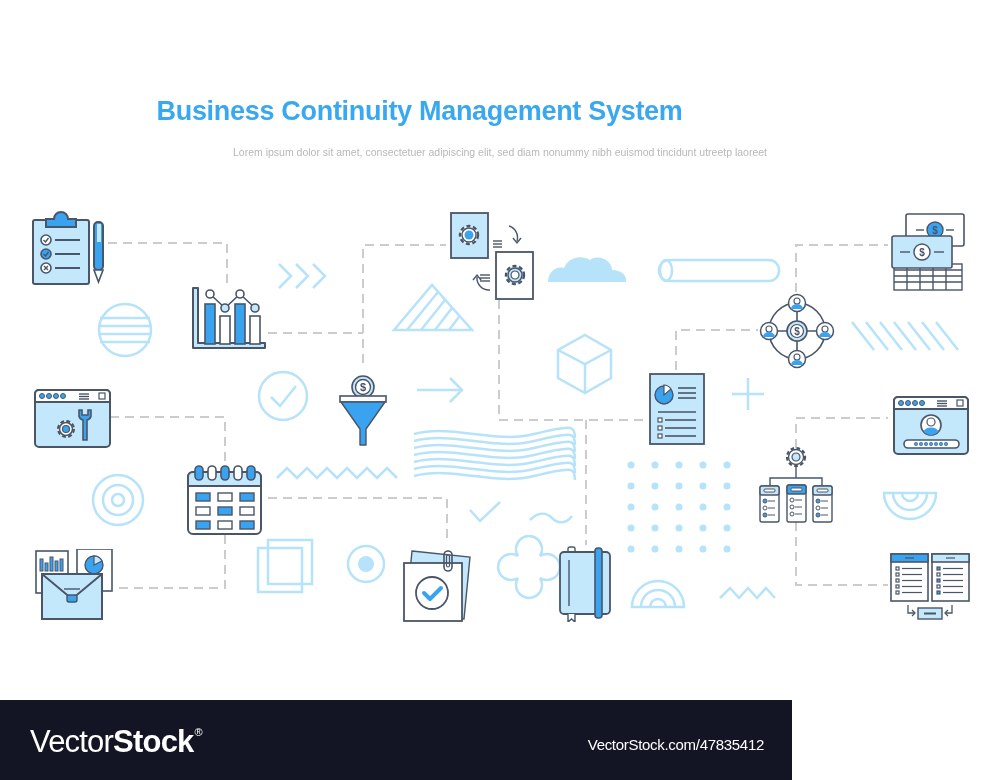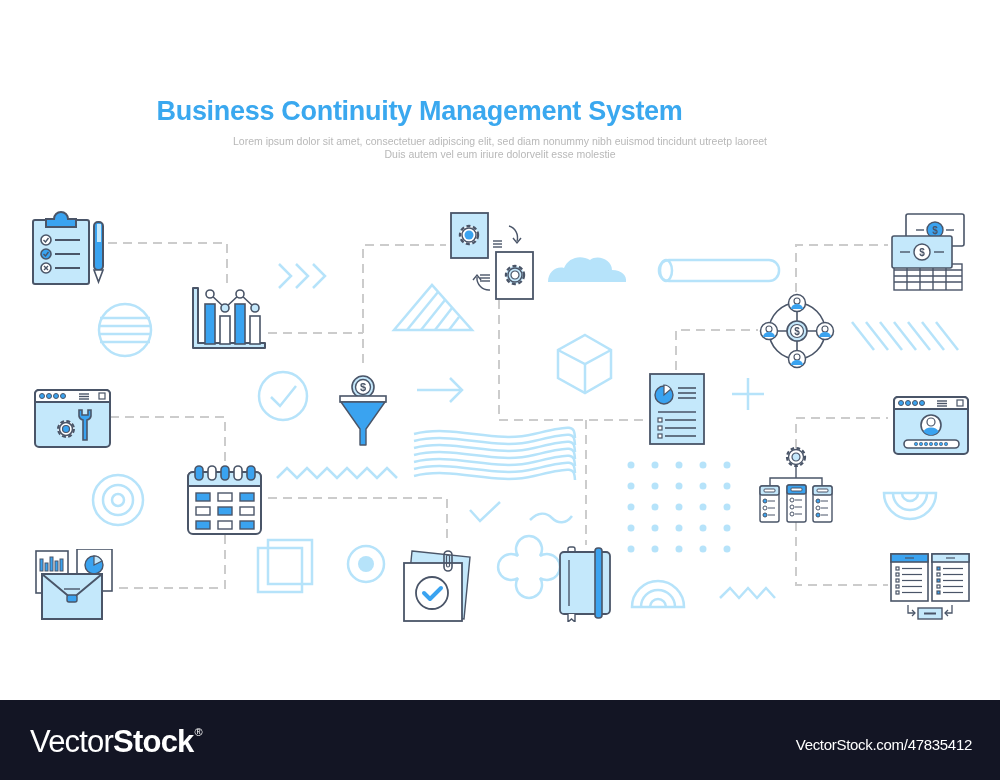--- a/index.html
+++ b/index.html
@@ -1,35 +1,34 @@
 <!DOCTYPE html>
 <html><head>
 <meta charset="utf-8">
 <style>
   html, body { margin:0; padding:0; }
   body { width:1000px; height:780px; position:relative; background:#ffffff; overflow:hidden; font-family:"Liberation Sans", sans-serif; }
   .title { position:absolute; left:0; top:96px; width:839px; text-align:center; font-family:"Liberation Sans", sans-serif; font-weight:bold; font-size:27px; color:#3aa8ef; letter-spacing:-0.3px; }
-  .subtitle { position:absolute; left:150px; top:135px; width:700px; text-align:center; font-family:"Liberation Sans", sans-serif; font-size:10.5px; line-height:13px; color:#b8b8b8; }
+  .subtitle { position:absolute; left:150px; top:146px; width:700px; text-align:center; font-family:"Liberation Sans", sans-serif; font-size:10.5px; line-height:13px; color:#b8b8b8; }
   .subtitle div { white-space:nowrap; }
   .canvas { position:absolute; left:0; top:0; width:1000px; height:700px; }
   .icon { position:absolute; }
-  .footer { position:absolute; left:0; top:700px; width:1000px; height:80px; background:#131524; }
+  .footer { position:absolute; left:0; top:700px; width:792px; height:80px; background:#131524; }
   .brand { position:absolute; left:30px; top:24px; color:#ffffff; font-family:"Liberation Sans", sans-serif; font-size:31px; letter-spacing:-0.8px; }
   .brand .light { font-weight:normal; }
   .brand .bold { font-weight:bold; }
   .brand sup { font-size:11px; vertical-align:top; position:relative; top:2px; margin-left:1px; }
   .footer-url { position:absolute; right:28px; top:36px; color:#ffffff; font-family:"Liberation Sans", sans-serif; font-size:15px; letter-spacing:-0.3px; }
 </style>
 </head>
 <body>
 
 <div class="title">Business Continuity Management System</div>
 <div class="subtitle">
   <div>Lorem ipsum dolor sit amet, consectetuer adipiscing elit, sed diam nonummy nibh euismod tincidunt utreetp laoreet</div>
-  <div>Duis autem vel eum iriure dolorvelit esse molestie</div>
 </div>
 
 <svg class="canvas" width="1000" height="700" viewBox="0 0 1000 700">
   <g fill="none" stroke="#cccccc" stroke-width="2" stroke-dasharray="9 6">
 
     <polyline points="108,243 227,243 227,288"></polyline>
 
     <polyline points="268,333 363,333"></polyline>
     <polyline points="363,363 363,245 446,245"></polyline>
 

